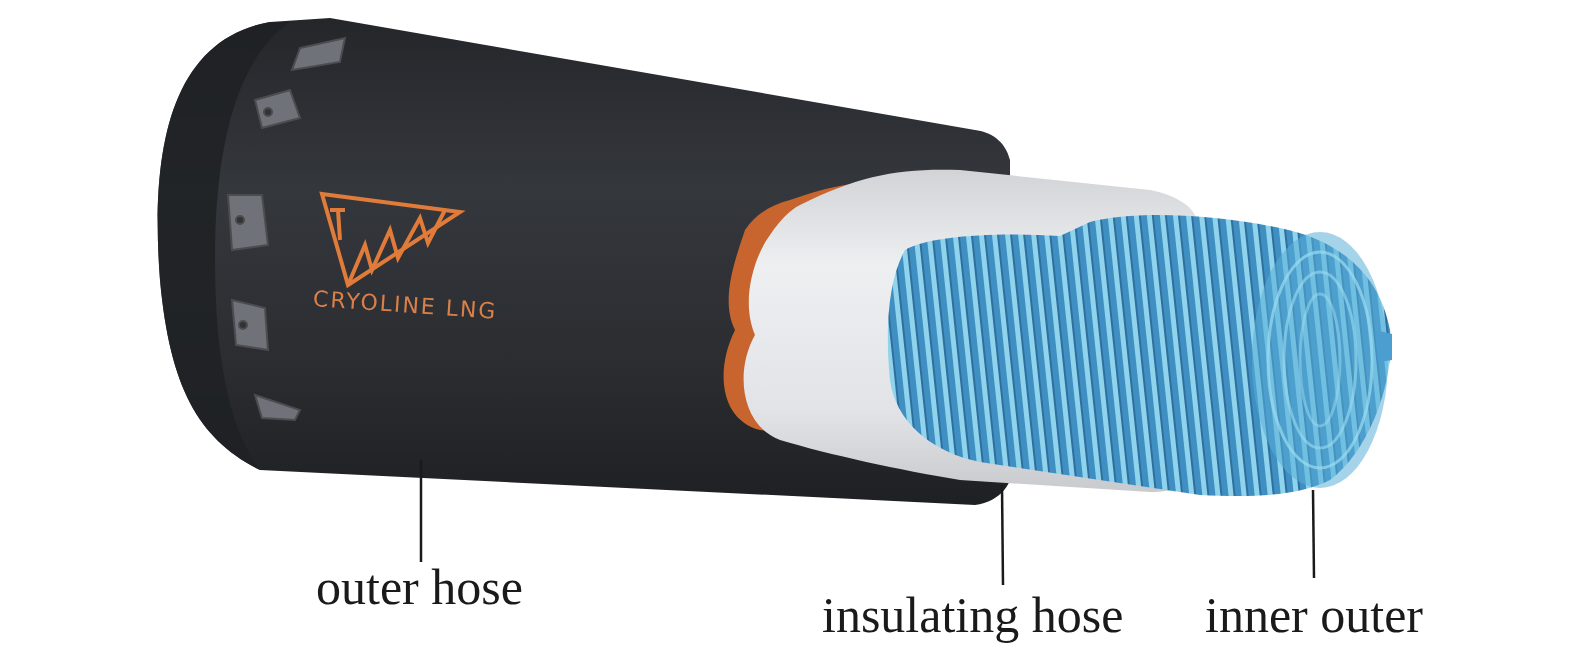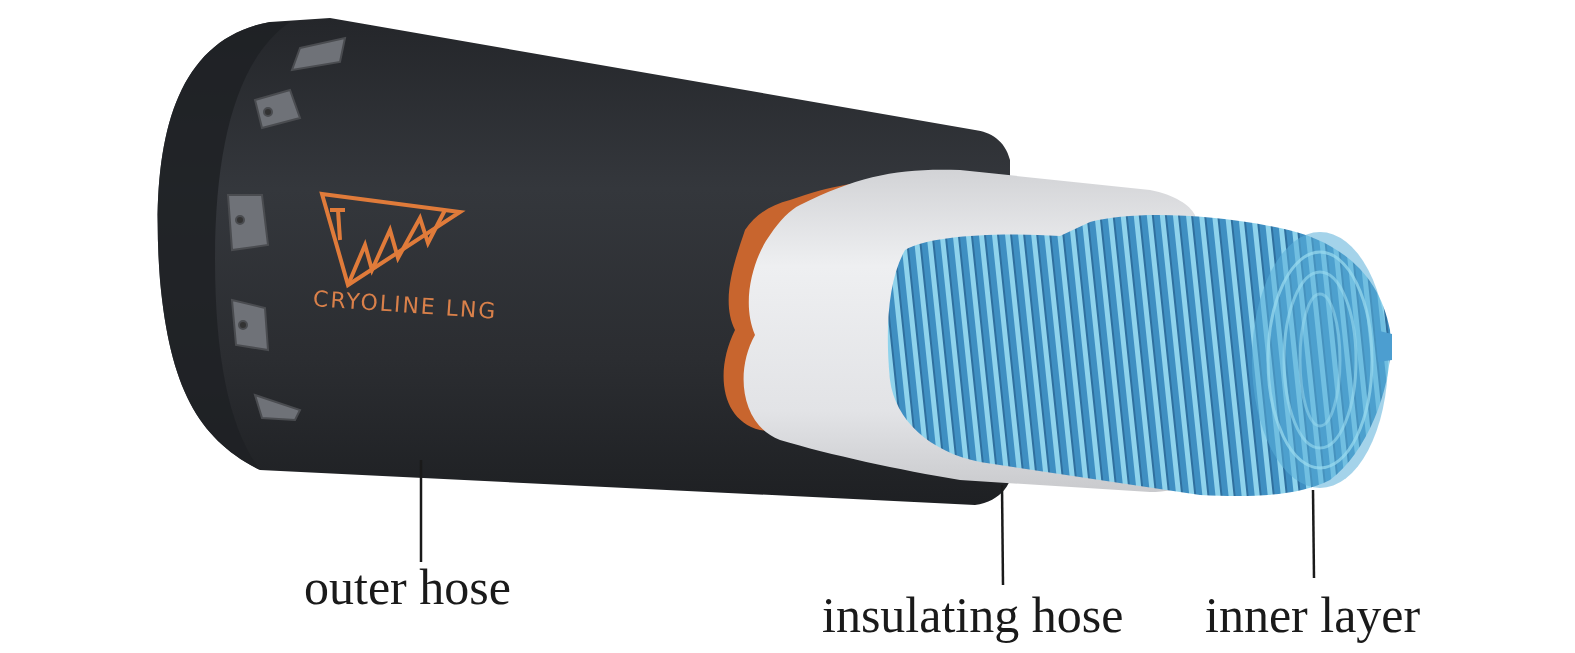--- a/index.html
+++ b/index.html
@@ -131,16 +131,16 @@
 
     <g stroke="#1a1a1a" stroke-width="2.5">
       <line x1="421" y1="460" x2="421" y2="562"></line>
       <line x1="1002" y1="485" x2="1003" y2="585"></line>
       <line x1="1313" y1="490" x2="1314" y2="578"></line>
     </g>
   </svg>
 
   <div class="brand-text" style="left:314px; top:286px;">CRYOLINE LNG</div>
 
-  <div class="label" style="left:304px; top:562px;">outer hose</div>
+  <div class="label" style="left:316px; top:562px;">outer hose</div>
   <div class="label" style="left:822px; top:590px;">insulating hose</div>
-  <div class="label" style="left:1205px; top:590px;">inner layer</div>
+  <div class="label" style="left:1205px; top:590px;">inner outer</div>
 </div>
 
 </body></html>

